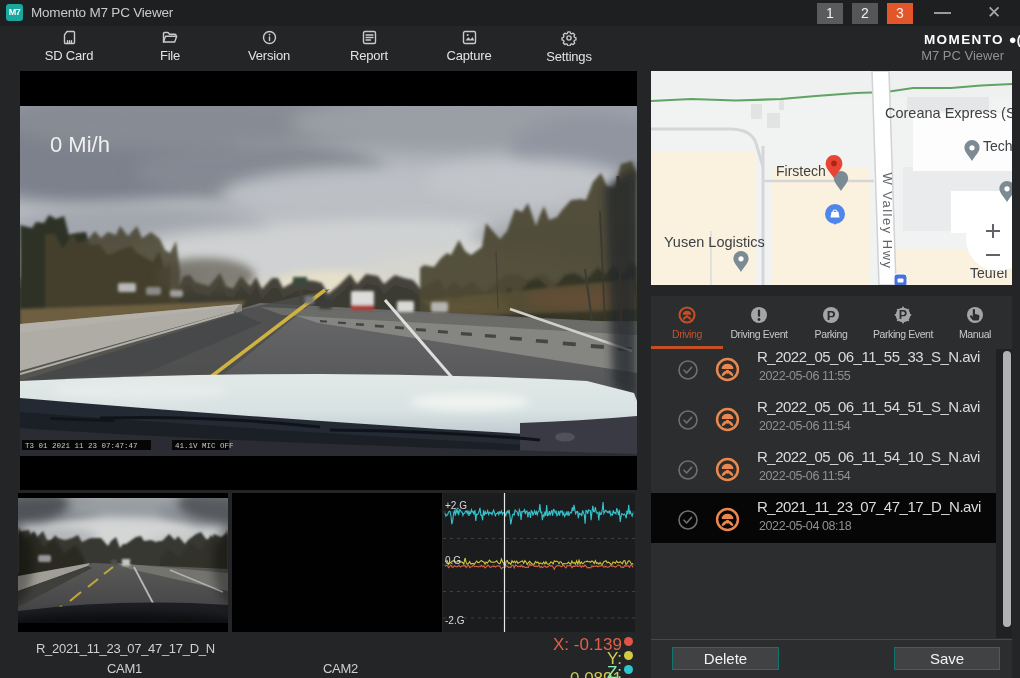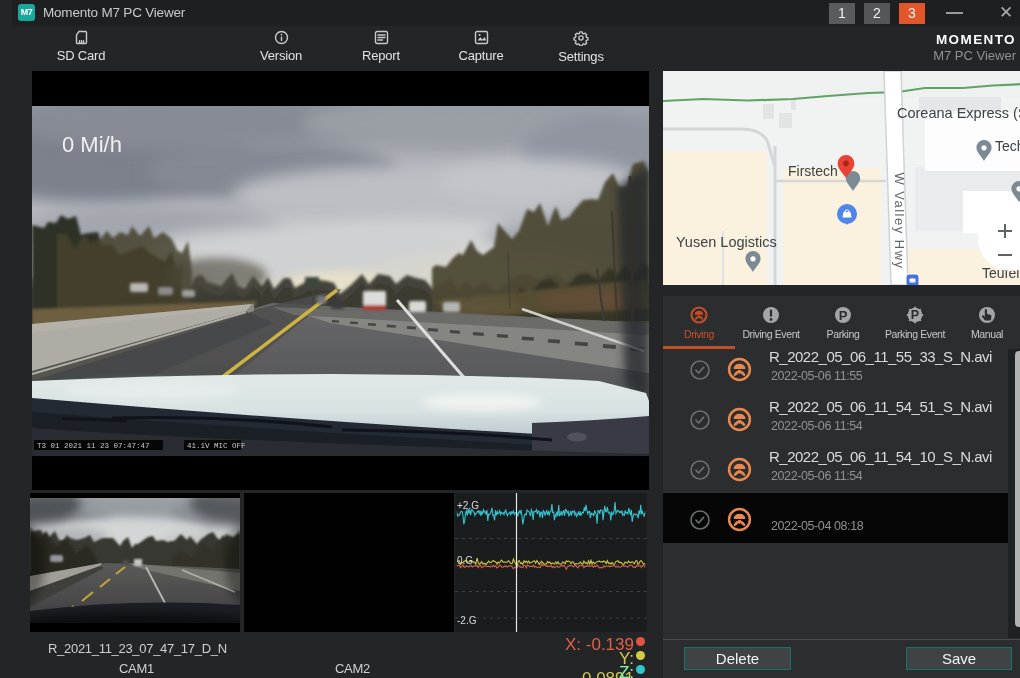--- a/index.html
+++ b/index.html
@@ -1,16 +1,16 @@
 <!DOCTYPE html>
 <html><head><meta charset="utf-8"><style>
   * { margin:0; padding:0; box-sizing:border-box; }
   html,body { width:1020px; height:678px; overflow:hidden; background:#232527;
     font-family:"Liberation Sans", sans-serif; }
-  #app { position:relative; width:920px; height:678px;margin-left:12px; }
+  #app { position:relative; width:920px; height:678px; }
   #titlebar { position:absolute; left:0; top:0; width:1020px; height:26px; background:#1d1f20; }
   #logo { position:absolute; left:6px; top:4px; width:17px; height:17px; background:#19a79e; border-radius:3px;
     color:#fff; font-size:9px; font-weight:bold; text-align:center; line-height:17px; letter-spacing:-0.5px;}
   #apptitle { position:absolute; left:31px; top:5px; font-size:13.5px; letter-spacing:-0.2px; color:#c9cacb; }
   .numbtn { position:absolute; top:3px; width:26px; height:21px; text-align:center; line-height:21px;
     font-size:14px; color:#f2f2f2; }
   #minbtn { position:absolute; left:934px; top:12px; width:17px; height:2px; background:#9a9b9c; }
   #closebtn { position:absolute; left:984px; top:1px; width:20px; height:24px; color:#a8a9aa; font-size:17px;
     text-align:center; line-height:24px; }
   #toolbar { position:absolute; left:0; top:26px; width:1020px; height:45px; background:#232527; }
@@ -58,20 +58,27 @@
     <div id="closebtn">✕</div>
   </div>
   <div id="toolbar">
 <div class="tool" style="left:24px;">
         <svg width="15" height="15" viewBox="0 0 15 15">
           <path d="M5 1.5 h6.5 a1 1 0 0 1 1 1 v10 a1 1 0 0 1 -1 1 h-8 a1 1 0 0 1 -1 -1 V4.8 Z" stroke="#c9cacb" fill="none" stroke-width="1.4" stroke-linejoin="round" stroke-linecap="round"></path>
           <path d="M5.5 13 v-2.3 M7.5 13 v-2.3 M9.5 13 v-2.3" stroke="#c9cacb" fill="none" stroke-width="1.4" stroke-linejoin="round" stroke-linecap="round"></path>
         </svg>
         <div class="lbl">SD Card</div>
       </div>
+<div class="tool" style="left:125px;">
+        <svg width="16" height="15" viewBox="0 0 16 15">
+          <path d="M1.5 12 v-8.5 a1 1 0 0 1 1 -1 h3.5 l1.5 1.8 h5.5 a1 1 0 0 1 1 1 v0.8" stroke="#c9cacb" fill="none" stroke-width="1.4" stroke-linejoin="round" stroke-linecap="round"></path>
+          <path d="M1.5 12 l2-5.8 h11.2 l-2 5.8 Z" stroke="#c9cacb" fill="none" stroke-width="1.4" stroke-linejoin="round" stroke-linecap="round"></path>
+        </svg>
+        <div class="lbl">File</div>
+      </div>
 <div class="tool" style="left:224px;">
         <svg width="15" height="15" viewBox="0 0 15 15">
           <circle cx="7.5" cy="7.5" r="6" stroke="#c9cacb" fill="none" stroke-width="1.4" stroke-linejoin="round" stroke-linecap="round"></circle>
           <path d="M7.5 7 v3.5" stroke="#c9cacb" fill="none" stroke-width="1.4" stroke-linejoin="round" stroke-linecap="round"></path>
           <circle cx="7.5" cy="4.6" r="0.9" fill="#c9cacb"></circle>
         </svg>
         <div class="lbl">Version</div>
       </div>
 <div class="tool" style="left:324px;">
         <svg width="15" height="15" viewBox="0 0 15 15">
@@ -482,20 +489,21 @@
             <circle cx="10" cy="10" r="9" fill="none" stroke="#6e7071" stroke-width="1.6"></circle>
             <path d="M6 10.2 l2.6 2.8 5-5.6" fill="none" stroke="#6e7071" stroke-width="1.6" stroke-linecap="round" stroke-linejoin="round"></path>
           </svg>
           <div class="wic"><svg width="25" height="25" viewBox="0 0 24 24">
 <circle cx="12" cy="12" r="10" fill="none" stroke="#e8884e" stroke-width="2.4"></circle>
 <path d="M6.3 10.5 a6 6 0 0 1 11.4 0 l-0.4 1.1 H6.7 Z" fill="#e8884e"></path>
 <circle cx="12" cy="14.1" r="1.9" fill="#e8884e"></circle>
 <ellipse cx="8.8" cy="15.9" rx="1.4" ry="2.9" fill="#e8884e" transform="rotate(46 8.8 15.9)"></ellipse>
 <ellipse cx="15.2" cy="15.9" rx="1.4" ry="2.9" fill="#e8884e" transform="rotate(-46 15.2 15.9)"></ellipse>
 </svg></div>
+          <div class="fname">R_2021_11_23_07_47_17_D_N.avi</div>
           <div class="fdate">2022-05-04 08:18</div>
         </div>
 
     </div>
     <div id="sbtrack"></div>
     <div id="sbthumb"></div>
     <div id="divider"></div>
     <div class="btn" style="left:21px; width:107px;">Delete</div>
     <div class="btn" style="left:243px; width:106px;">Save</div>
   </div>

